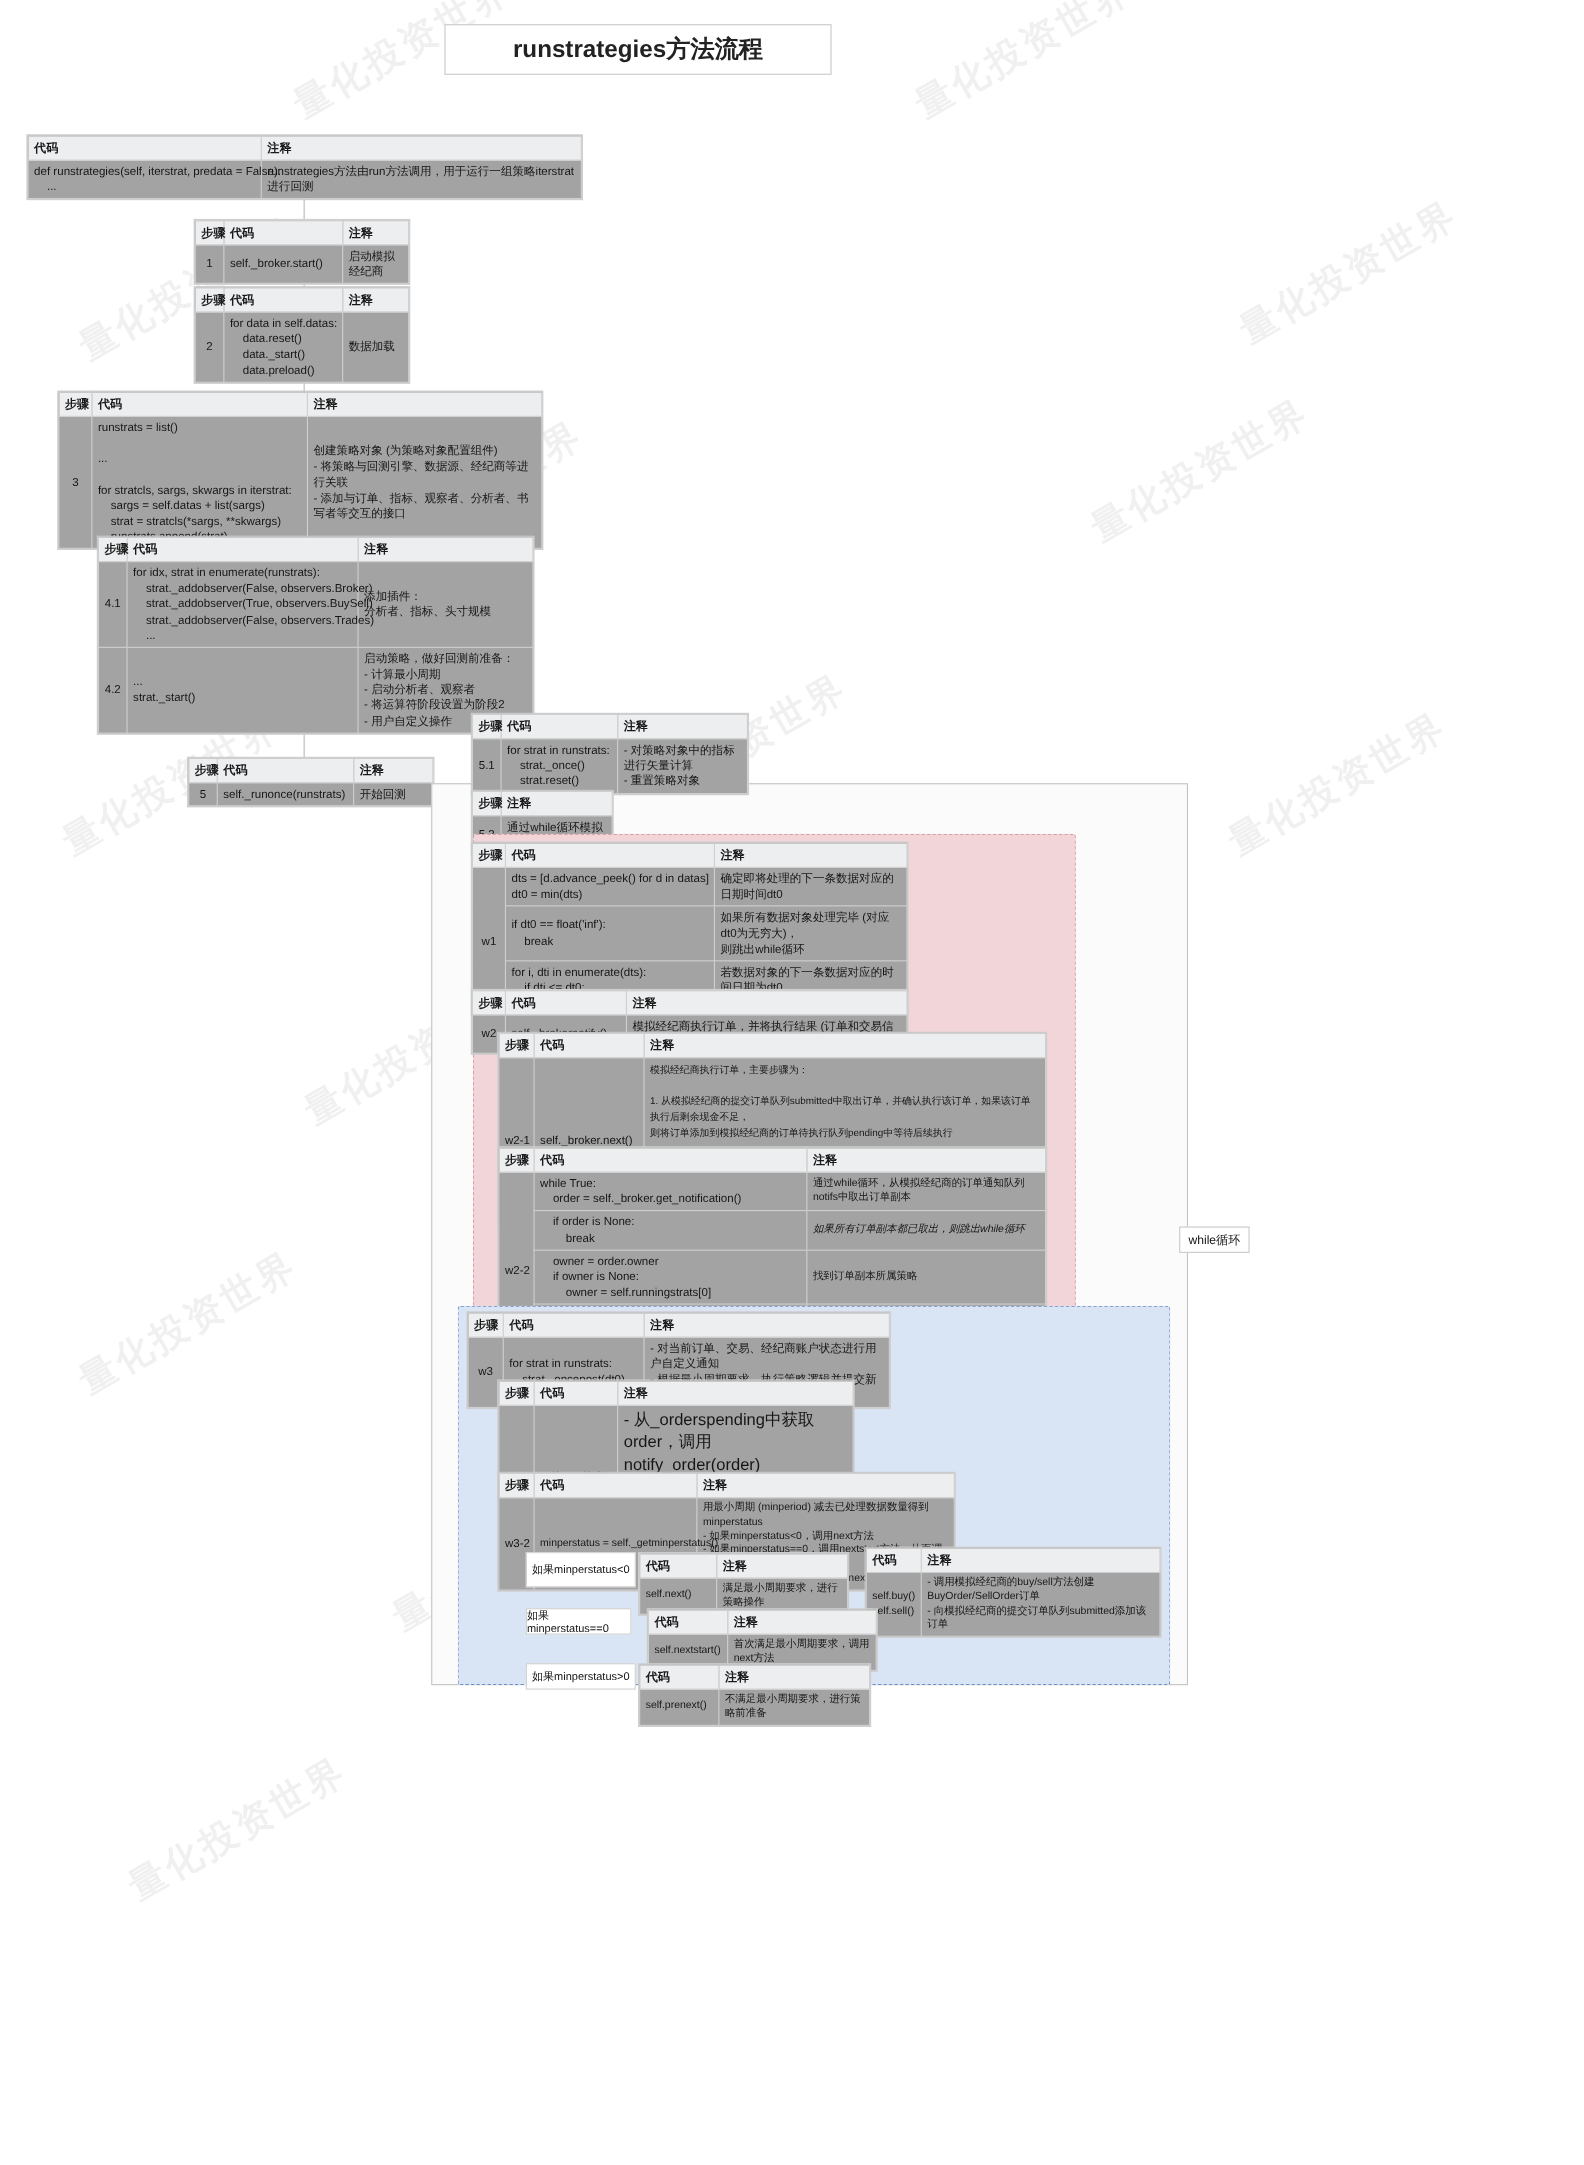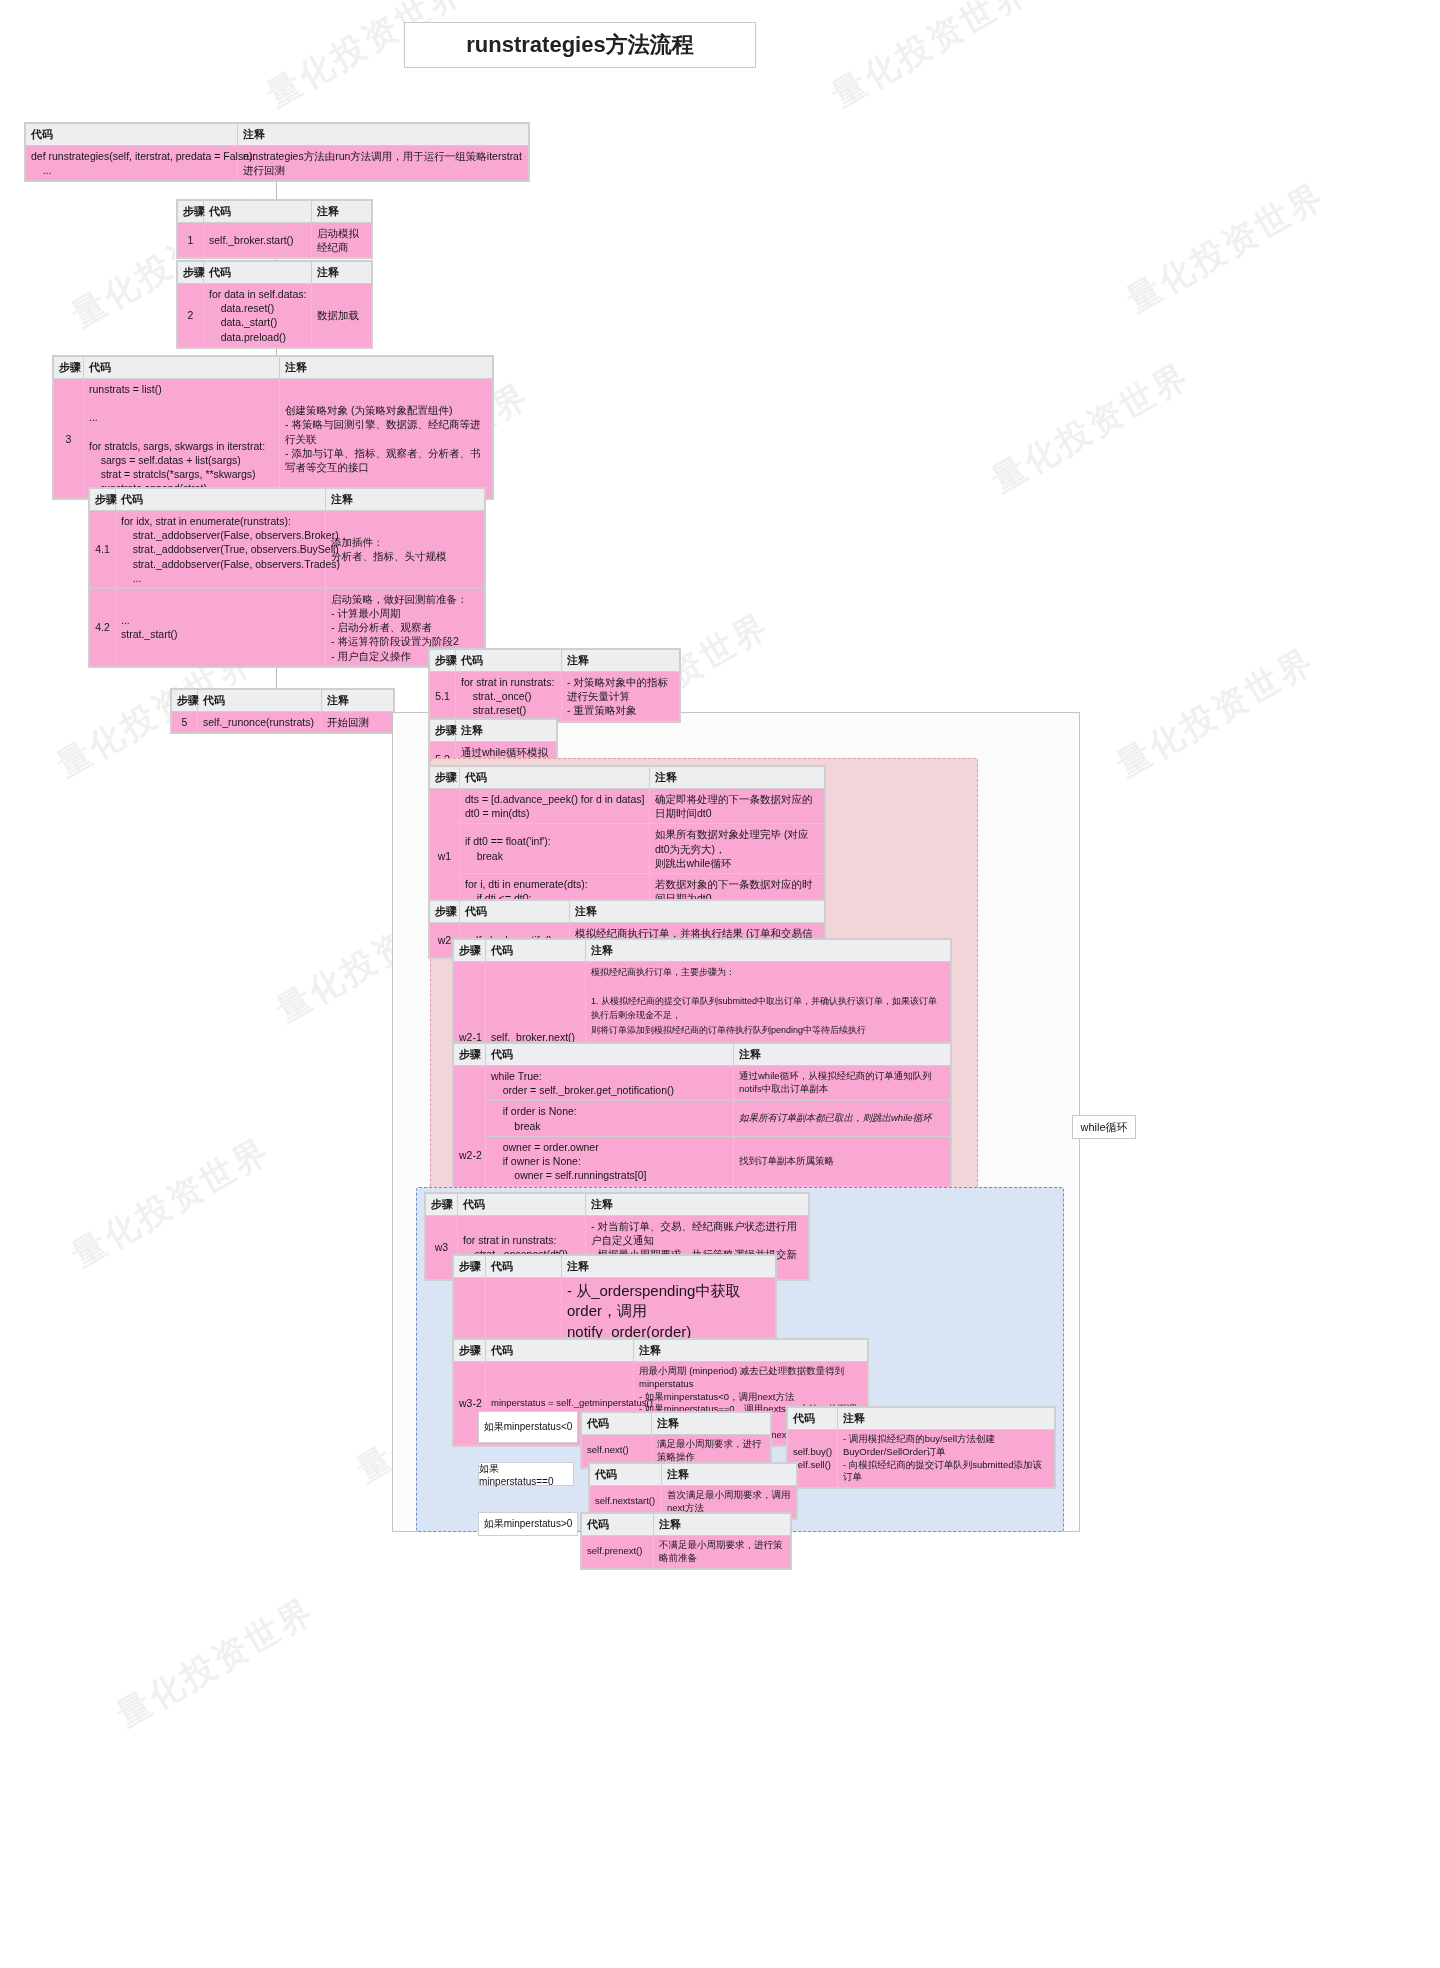--- a/index.html
+++ b/index.html
@@ -16,21 +16,21 @@
       pointer-events:none;user-select:none;}
   
   #title-box{
     position:absolute;left:404px;top:22px;width:350px;height:44px;
     border:1px solid #c8c8c8;background:#fff;
     display:flex;align-items:center;justify-content:center;
     font-size:22px;font-weight:700;color:#222;
   }
   
   .card{position:absolute;background:#fff;border:1px solid #cfcfcf;box-sizing:border-box;}
-  table.t{border-collapse:collapse;width:100%;table-layout:fixed;background:#f9a8d4;}
+  table.t{border-collapse:collapse;width:100%;table-layout:fixed;background:#a3a3a3;}
   table.t th{
     background:#eceef0;border:1px solid #cfcfcf;font-weight:700;
     text-align:left;padding:3px 5px;font-size:11px;color:#1a1a1a;
     white-space:nowrap;
   }
   table.t td{
     border:1px solid #cfcfcf;padding:3px 5px;font-size:10.5px;
     vertical-align:middle;color:#161616;line-height:1.35;
   }
   td.step{text-align:center;width:34px;white-space:nowrap;}

